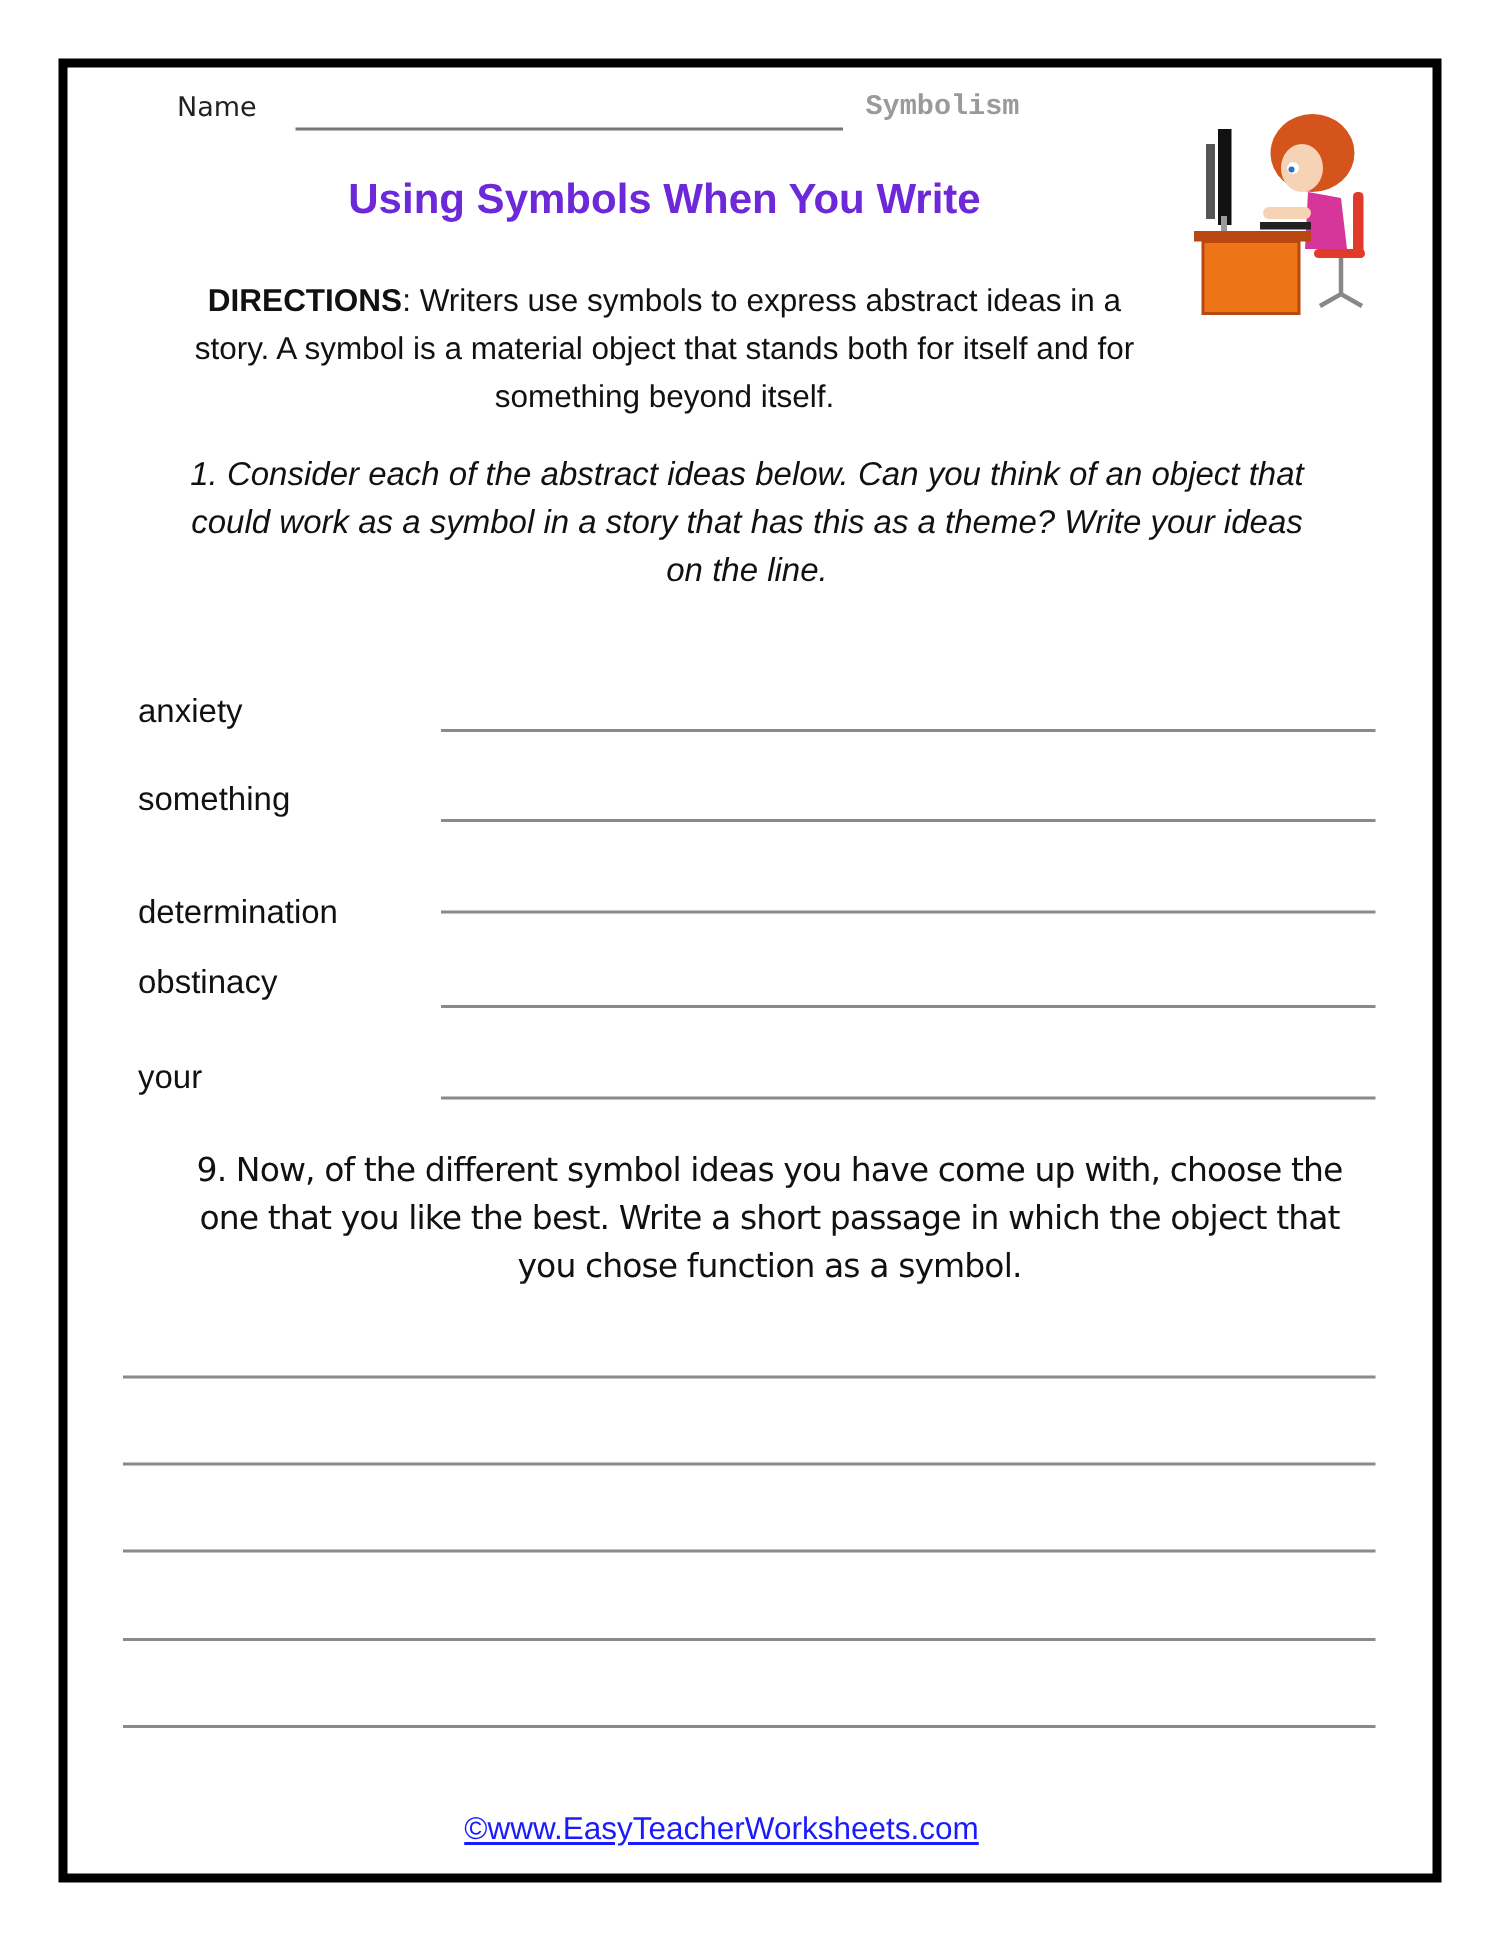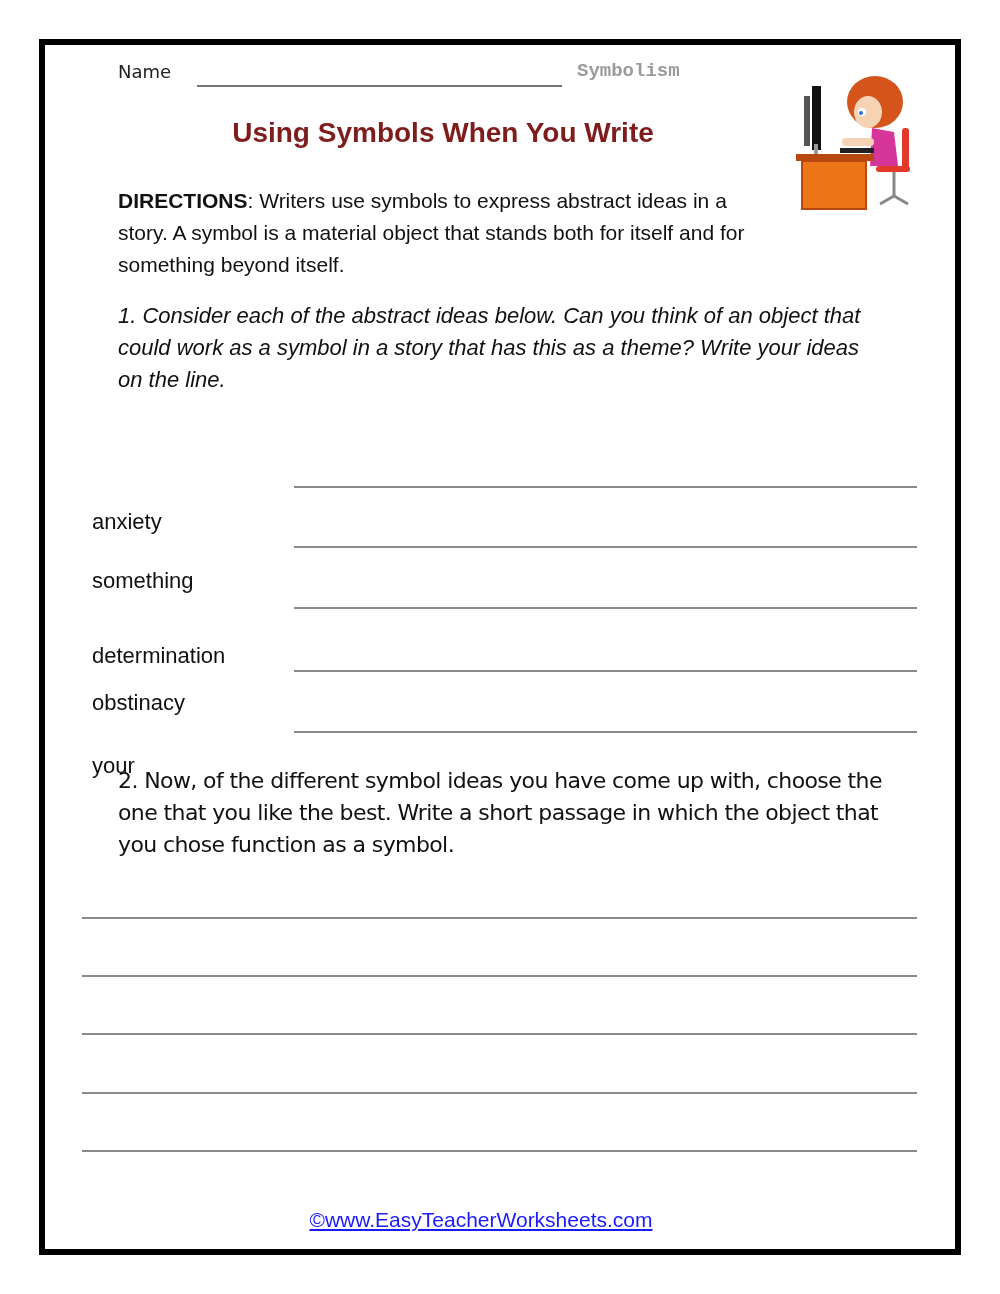--- a/index.html
+++ b/index.html
@@ -1,39 +1,39 @@
 <!DOCTYPE html>
 <html><head>
 <meta charset="utf-8">
 <style>
   html, body { margin: 0; padding: 0; background: #ffffff; }
   body { width: 1000px; height: 1294px; position: relative; overflow: hidden; font-family: "Liberation Sans", sans-serif; color: #111; }
   .frame { position: absolute; left: 39px; top: 39px; width: 910px; height: 1204px; border: 6px solid #000; background: #fff; }
-  .abs { position: absolute; }
+  .abs { position: absolute; text-align: center; }
 
   
   .wm-logo { position: absolute; left: 150px; top: 330px; width: 200px; height: 140px; opacity: 0.55; }
   .wm-text { position: absolute; left: 290px; top: 470px; font-family: "Liberation Sans", sans-serif; font-weight: bold; font-size: 78px; letter-spacing: 4px; transform-origin: 0 0; transform: rotate(52deg); white-space: nowrap; opacity: 0.13; }
   .wm-blue { color: #2a8be0; }
   .wm-orange { color: #f59a1c; }
 
   .name-label { left: 118px; top: 61px; font-size: 18px; font-family: "DejaVu Sans", sans-serif; color: #222; }
   .name-line { left: 197px; top: 85px; width: 365px; height: 0; border-top: 2px solid #777; }
   .topic { left: 577px; top: 60px; font-size: 19px; font-weight: bold; color: #9a9a9a; font-family: Liberation Mono, monospace; }
 
-  .title { left: 0; width: 886px; top: 117px; text-align: center; font-size: 28px; font-weight: bold; color: #7f1d1d; }
+  .title { left: 0; width: 886px; top: 117px; text-align: center; font-size: 28px; font-weight: bold; color: #6d28d9; }
 
   .directions { left: 118px; top: 173px; width: 650px; font-size: 21px; line-height: 32px; color: #111; margin-top: 12px; }
   .directions b { font-weight: bold; }
 
   .illustration { left: 790px; top: 66px; width: 130px; height: 148px; }
 
   .q1 { left: 118px; top: 300px; width: 760px; font-size: 22px; line-height: 32px; color: #111; font-style: italic; }
 
-  .idea-label { left: 92px; font-size: 22px; color: #111; margin-top: 48px; }
+  .idea-label { left: 92px; font-size: 22px; color: #111; }
   .idea-line { left: 294px; width: 623px; height: 0; border-top: 2px solid #8a8a8a; }
 
   .q2 { left: 118px; top: 765px; width: 790px; font-size: 22px; line-height: 32px; color: #111; font-family: "DejaVu Sans", sans-serif; letter-spacing: -0.6px; }
 
   .pass-line { left: 82px; width: 835px; height: 0; border-top: 2px solid #8a8a8a; }
 
   .footer { left: 0; width: 962px; top: 1208px; text-align: center; font-size: 21px; }
   .footer a { color: #1a1aff; text-decoration: underline; }
 </style>
 </head>
@@ -97,21 +97,21 @@
 
 <div class="abs idea-label" style="top:595px">determination</div>
 <div class="abs idea-line" style="top:607px"></div>
 
 <div class="abs idea-label" style="top:642px">obstinacy</div>
 <div class="abs idea-line" style="top:670px"></div>
 
 <div class="abs idea-label" style="top:705px">your</div>
 <div class="abs idea-line" style="top:731px"></div>
 
-<div class="abs q2">2. Now, of the different symbol ideas you have come up with, choose the one that you like the best. Write a short passage in which the object that you chose function as a symbol.</div>
+<div class="abs q2">9. Now, of the different symbol ideas you have come up with, choose the one that you like the best. Write a short passage in which the object that you chose function as a symbol.</div>
 
 <div class="abs pass-line" style="top:917px"></div>
 <div class="abs pass-line" style="top:975px"></div>
 <div class="abs pass-line" style="top:1033px"></div>
 <div class="abs pass-line" style="top:1092px"></div>
 <div class="abs pass-line" style="top:1150px"></div>
 
 <div class="abs footer">
   <a>©www.EasyTeacherWorksheets.com</a>
 </div>

